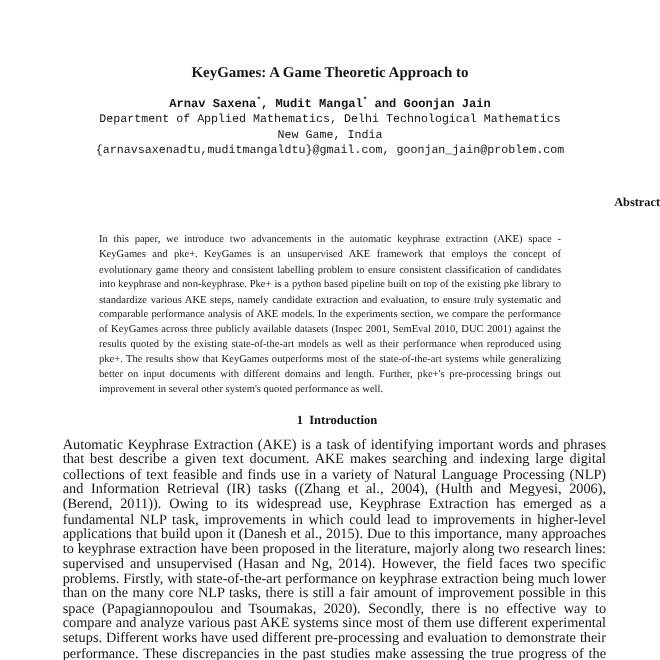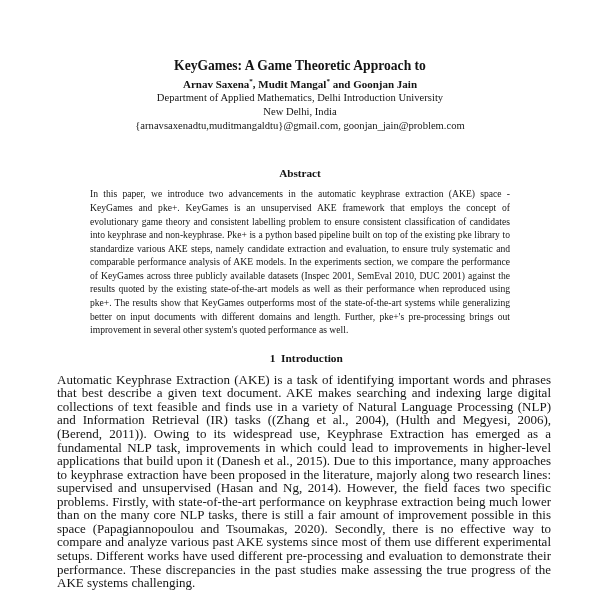--- a/index.html
+++ b/index.html
@@ -22,44 +22,45 @@
     box-sizing: border-box;
   }
   .title-block {
     text-align: center;
     font-weight: bold;
     font-size: 13.6px;
     line-height: 17.5px;
   }
   .author-block {
     text-align: center;
-    margin-top: 2px;
+    margin-top: 13px;
     font-size: 10.6px;
     line-height: 14.2px;
+    font-family: Liberation Mono, monospace;
   }
   .author-line {
     font-weight: bold;
     font-size: 11px;
   }
   .author-line sup {
     font-size: 7px;
     font-weight: bold;
     vertical-align: super;
     line-height: 0;
   }
   .abstract-heading {
-    text-align: center;
+    text-align: right;
     font-weight: bold;
     font-size: 11.2px;
     margin-top: 33px;
     line-height: 14px;
   }
   .abstract-body {
     width: 420px;
-    margin: 7px auto 0 auto;
+    margin: 20px auto 0 auto;
     font-size: 9.6px;
     line-height: 13.6px;
     text-align: justify;
   }
   .section-heading {
     margin: 14px 50px 0 57px;
     font-weight: bold;
     font-size: 11.4px;
     line-height: 15px;
     text-align: center;
@@ -79,22 +80,22 @@
 <body>
 
 <div class="page">
 
   <div class="title-block">
     <div>KeyGames: A Game Theoretic Approach to</div>
   </div>
 
   <div class="author-block">
     <div class="author-line"><span>Arnav Saxena</span><sup>*</sup><span>, </span><span>Mudit Mangal</span><sup>*</sup><span> and  </span><span>Goonjan Jain</span></div>
-    <div>Department of Applied Mathematics, Delhi Introduction University</div>
-    <div>New Delhi, India</div>
+    <div>Department of Applied Mathematics, Delhi Technological Mathematics</div>
+    <div>New Game, India</div>
     <div>{arnavsaxenadtu,muditmangaldtu}@gmail.com, goonjan_jain@problem.com</div>
   </div>
 
   <div class="abstract-heading">Abstract</div>
 
   <div class="abstract-body">In this paper, we introduce two advancements in the automatic keyphrase extraction (AKE) space - KeyGames and pke+. KeyGames is an unsupervised AKE framework that employs the concept of evolutionary game theory and consistent labelling problem to ensure consistent classification of candidates into keyphrase and non-keyphrase. Pke+ is a python based pipeline built on top of the existing pke library to standardize various AKE steps, namely candidate extraction and evaluation, to ensure truly systematic and comparable performance analysis of AKE models. In the experiments section, we compare the performance of KeyGames across three publicly available datasets (Inspec 2001, SemEval 2010, DUC 2001) against the results quoted by the existing state-of-the-art models as well as their performance when reproduced using pke+. The results show that KeyGames outperforms most of the state-of-the-art systems while generalizing better on input documents with different domains and length. Further, pke+'s pre-processing brings out improvement in several other system's quoted performance as well.</div>
 
   <div class="section-heading">
     <span class="sec-num">1</span><span>Introduction</span>
   </div>

